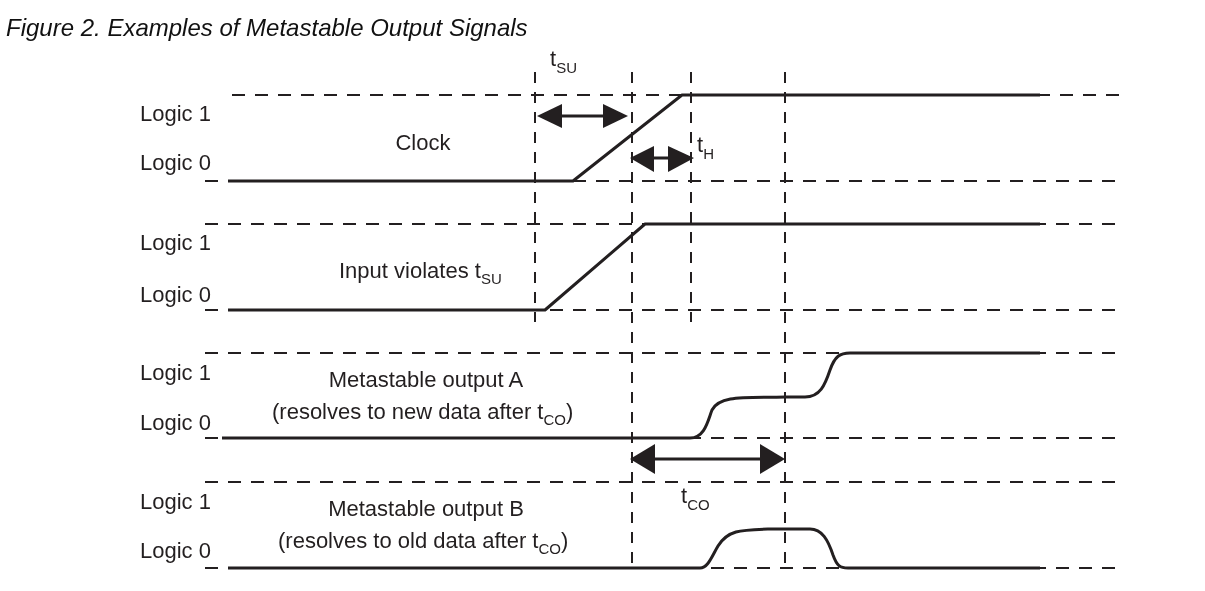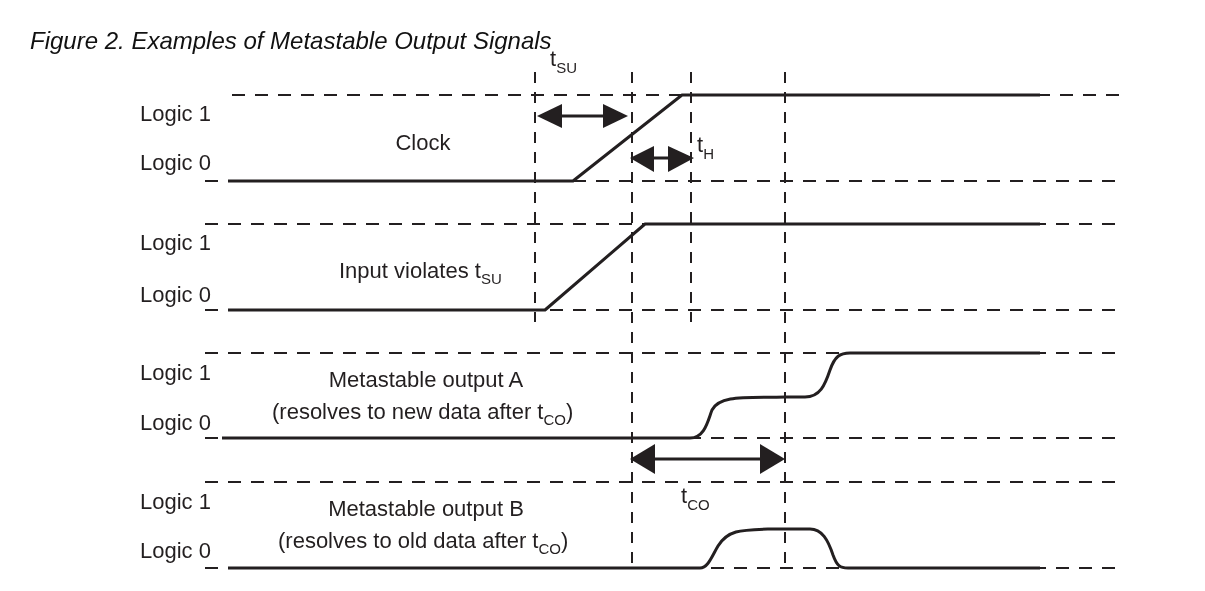--- a/index.html
+++ b/index.html
@@ -1,17 +1,17 @@
 <!DOCTYPE html>
 <html><head>
 <meta charset="utf-8">
 <style>
   html, body { margin: 0; padding: 0; background: #ffffff; }
   body { width: 1205px; height: 591px; position: relative; overflow: hidden; font-family: "Liberation Sans", sans-serif; color: #231f20; }
-  .title { position: absolute; left: 30px; top: 14px; font-size: 24px; font-style: italic; color: #111; white-space: nowrap; margin-top: 13px; }
+  .title { position: absolute; left: 6px; top: 14px; font-size: 24px; font-style: italic; color: #111; white-space: nowrap; }
   svg { position: absolute; left: 0; top: 0; }
   .lbl { font-family: "Liberation Sans", sans-serif; font-size: 22px; fill: #231f20; }
   .sub { font-size: 15px; }
   .dash { stroke: #231f20; stroke-width: 2; stroke-dasharray: 13 10; fill: none; }
   .vdash { stroke: #231f20; stroke-width: 2; stroke-dasharray: 11 9; fill: none; }
   .sig { stroke: #231f20; stroke-width: 3; fill: none; stroke-linejoin: round; }
   .arr { stroke: #231f20; stroke-width: 3; }
   .head { fill: #231f20; }
 </style>
 </head>

